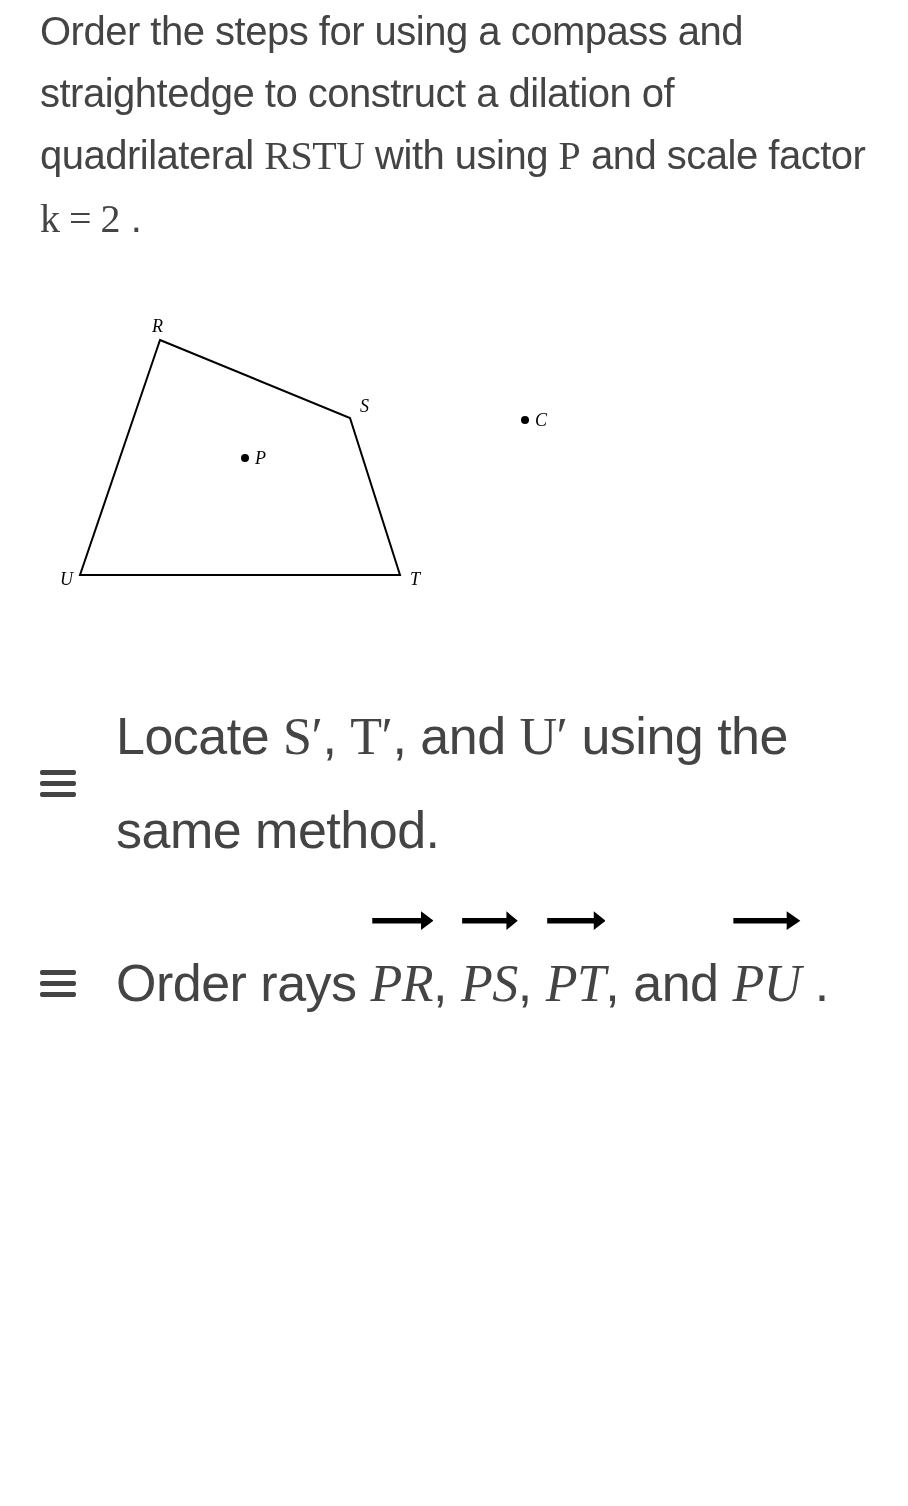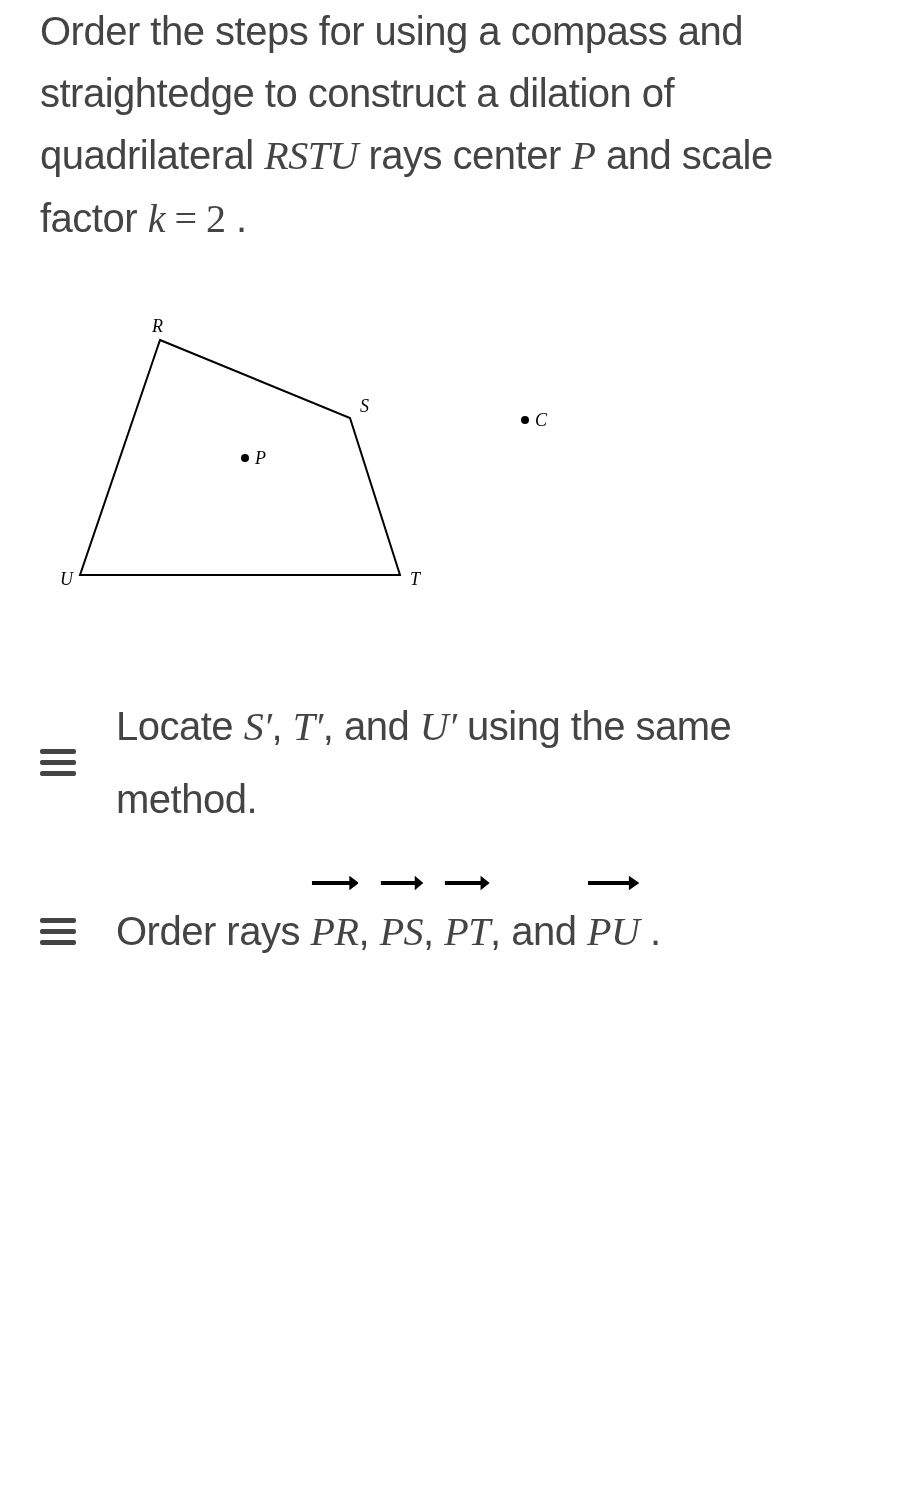--- a/index.html
+++ b/index.html
@@ -9,21 +9,21 @@
     background: #fff;
     color: #333;
   }
   .question {
     padding: 0 40px 20px 40px;
     font-size: 40px;
     line-height: 1.55;
     color: #444;
     letter-spacing: -0.5px;
   }
-  .math-it { font-family: "Times New Roman", Times, serif; font-style: italic; }
+  .math-it { font-family: "Times New Roman", Times, serif; }
   .math-rm { font-family: "Times New Roman", Times, serif; font-style: normal; }
   .diagram-wrap {
     padding: 40px 40px 60px 40px;
   }
   .steps {
     padding: 0 40px 40px 40px;
   }
   .step {
     display: flex;
     align-items: center;
@@ -37,21 +37,21 @@
     flex-direction: column;
     gap: 6px;
     cursor: grab;
   }
   .drag-handle .bar {
     height: 5px;
     background: #444;
     border-radius: 2px;
   }
   .step-text {
-    font-size: 40px;
+    font-size: 52px;
     line-height: 1.8;
     color: #444;
     letter-spacing: -0.5px;
   }
   .ray {
     display: inline-block;
     position: relative;
     font-family: Liberation Serif, serif;
     font-style: italic;
   }
@@ -64,21 +64,21 @@
     pointer-events: none;
   }
   .ray .over-arrow svg { display: block; width: 100%; height: 100%; }
   svg.diagram { display: block; }
   .pt-label { font-family: "Times New Roman", Times, serif; font-style: italic; font-size: 18px; fill: #000; }
 </style>
 </head>
 <body>
 
 <div class="question">
-  <span>Order the steps for using a compass and straightedge to construct a dilation of quadrilateral </span><span class="math-it">RSTU</span><span> rays center </span><span class="math-it">P</span><span> and scale factor </span><span class="math-it">k</span><span class="math-rm"> = </span><span class="math-rm">2</span><span> .</span>
+  <span>Order the steps for using a compass and straightedge to construct a dilation of quadrilateral </span><span class="math-it">RSTU</span><span> with using </span><span class="math-it">P</span><span> and scale factor </span><span class="math-it">k</span><span class="math-rm"> = </span><span class="math-rm">2</span><span> .</span>
 </div>
 
 <div class="diagram-wrap">
   <svg class="diagram" width="560" height="320" viewBox="0 0 560 320">
     <polygon points="120,30 310,108 360,265 40,265" fill="none" stroke="#000" stroke-width="2"></polygon>
     <circle cx="205" cy="148" r="4" fill="#000"></circle>
     <circle cx="485" cy="110" r="4" fill="#000"></circle>
     <text x="112" y="22" class="pt-label">R</text>
     <text x="320" y="102" class="pt-label">S</text>
     <text x="370" y="275" class="pt-label">T</text>

